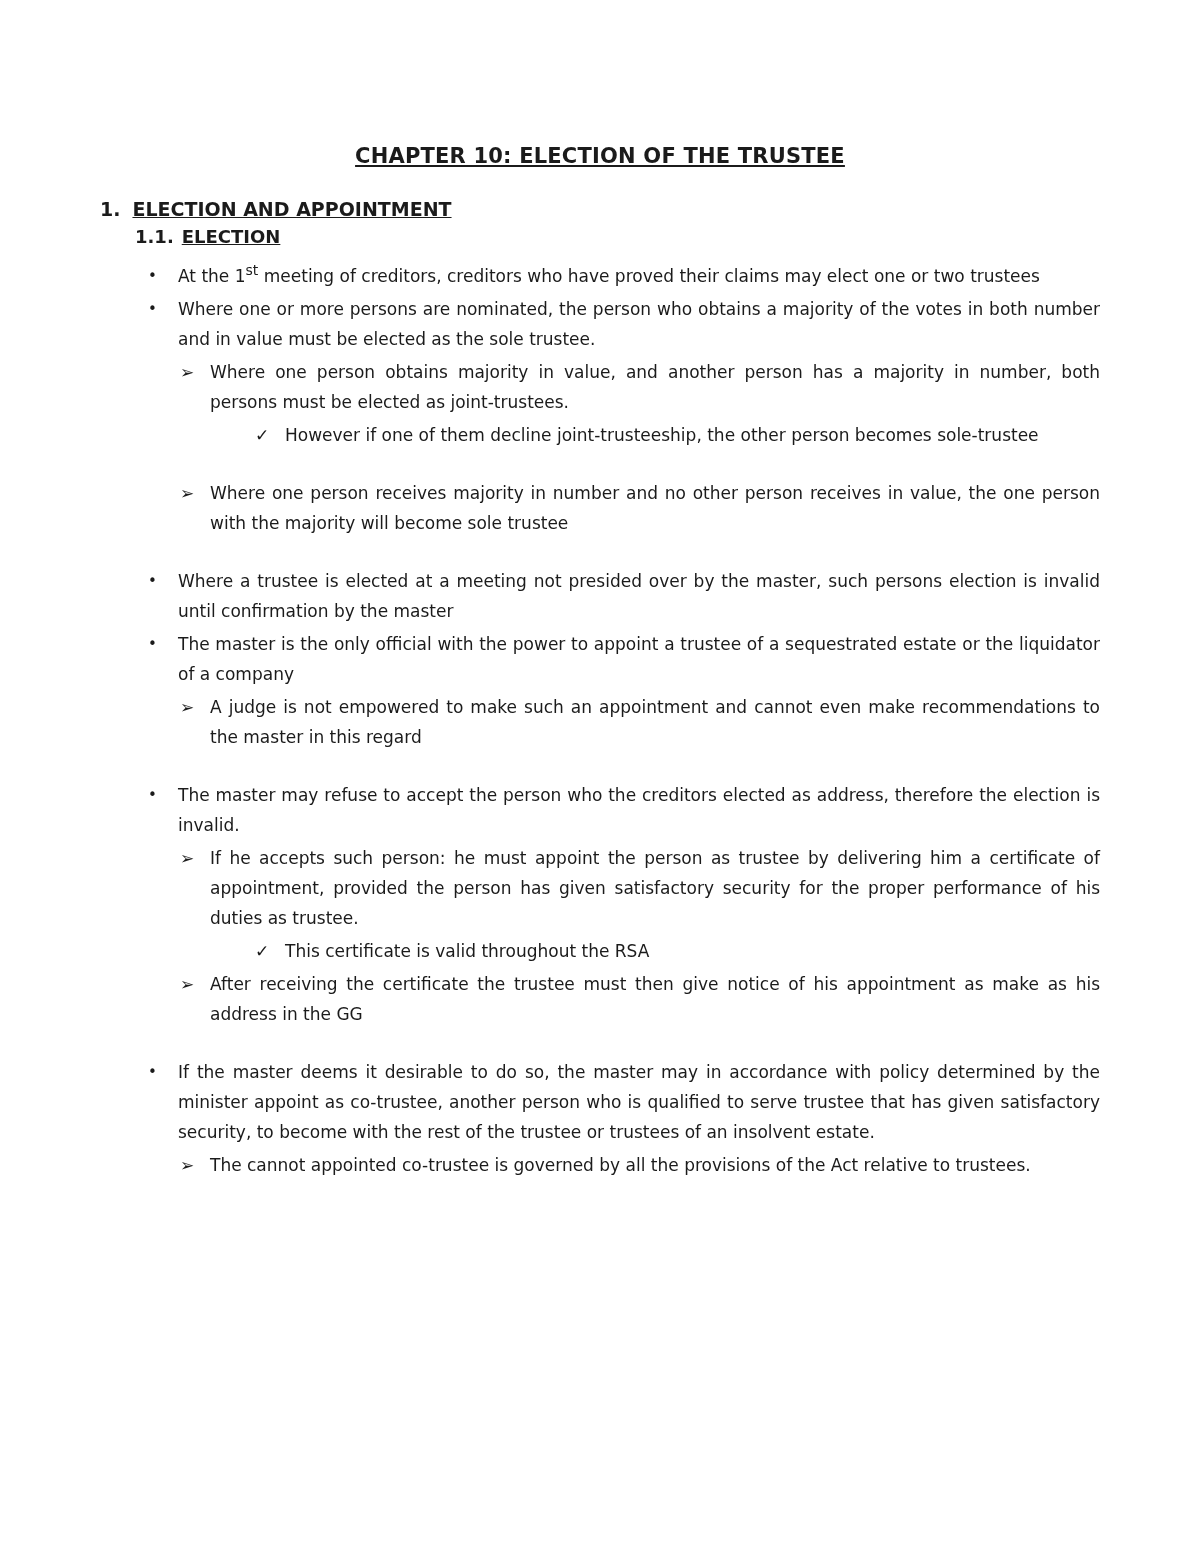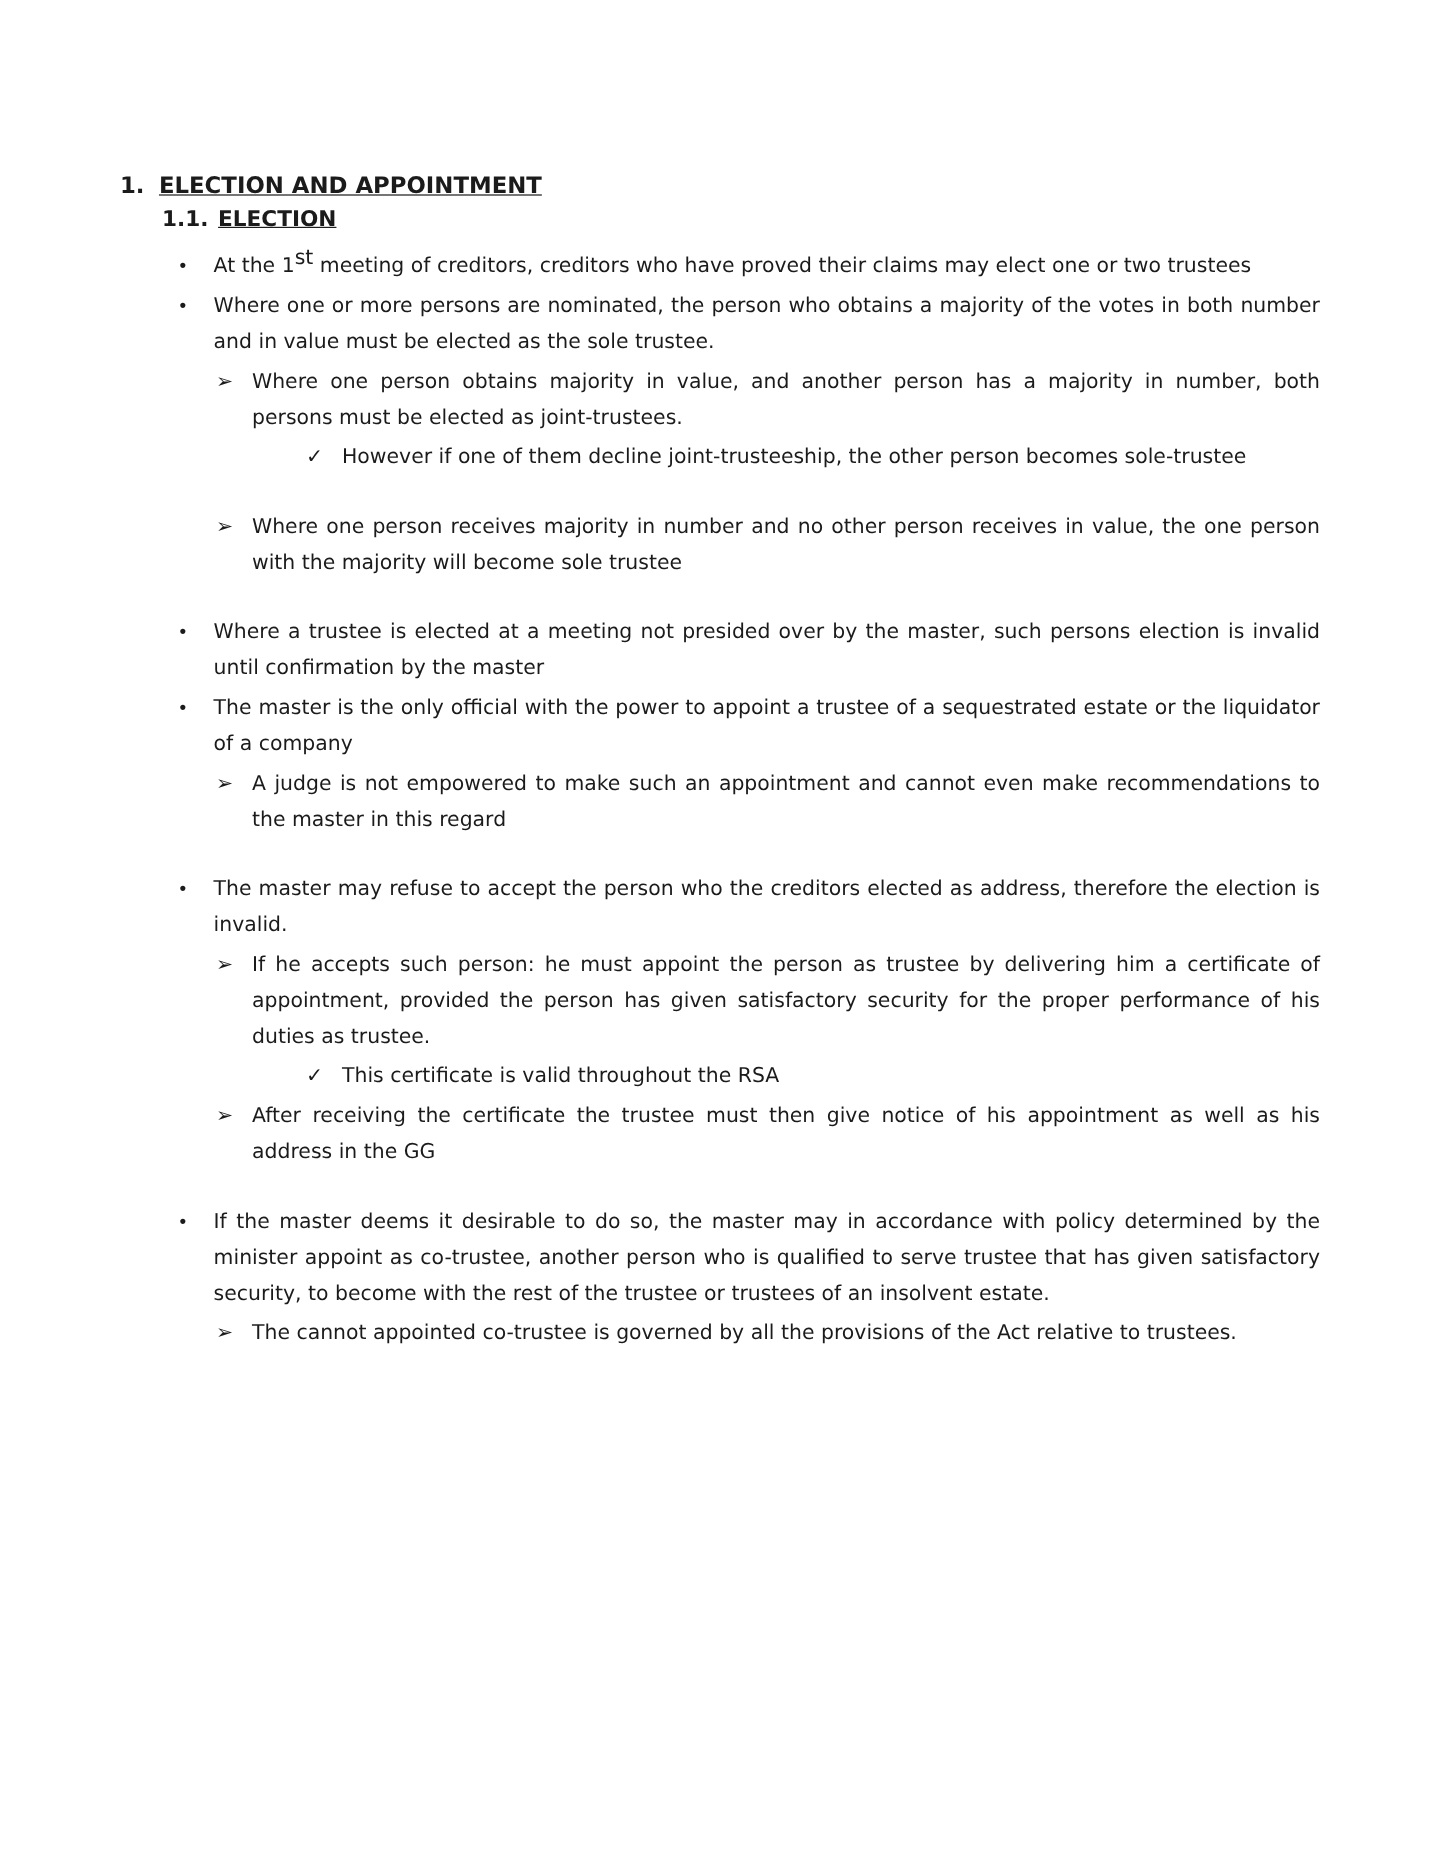--- a/index.html
+++ b/index.html
@@ -21,26 +21,27 @@
   .sub-heading .sec-num { margin-right: 8px; }
   .section-heading + .sub-heading { margin-top: 4px; }
   .item { display: flex; font-size: 17px; line-height: 30px; margin-bottom: 3px; }
   .item .marker { flex: 0 0 30px; }
   .item .text { flex: 1; text-align: justify; }
   .item.bullet { margin-left: 48px; }
   .item.bullet .marker { font-size: 15px; }
   .item.arrow { margin-left: 80px; }
   .item.check { margin-left: 155px; }
   .item.gap { margin-top: 28px; }
-  sup { font-size: 17px; line-height: 0; vertical-align: super; }
+  sup { font-size: 14px; line-height: 0; vertical-align: super; }
 </style>
 </head>
 <body>
 
 <div class="page">
+  <h1 class="doc-title">CHAPTER 10: ELECTION OF THE TRUSTEE</h1>
   <div id="doc-content">
       <h2 class="section-heading"><span class="sec-num">1.</span><span class="hd-text">ELECTION AND APPOINTMENT</span></h2>
       <h3 class="sub-heading"><span class="sec-num">1.1.</span><span class="hd-text">ELECTION</span></h3>
       <div class="item bullet">
         <span class="marker">•</span>
         <span class="text">At the 1<sup>st</sup> meeting of creditors, creditors who have proved their claims may elect one or two trustees</span>
       </div>
       <div class="item bullet">
         <span class="marker">•</span>
         <span class="text">Where one or more persons are nominated, the person who obtains a majority of the votes in both number and in value must be elected as the sole trustee.</span>
@@ -76,21 +77,21 @@
       <div class="item arrow">
         <span class="marker">➢</span>
         <span class="text">If he accepts such person: he must appoint the person as trustee by delivering him a certificate of appointment, provided the person has given satisfactory security for the proper performance of his duties as trustee.</span>
       </div>
       <div class="item check">
         <span class="marker">✓</span>
         <span class="text">This certificate is valid throughout the RSA</span>
       </div>
       <div class="item arrow">
         <span class="marker">➢</span>
-        <span class="text">After receiving the certificate the trustee must then give notice of his appointment as well as his address in the GG</span>
+        <span class="text">After receiving the certificate the trustee must then give notice of his appointment as make as his address in the GG</span>
       </div>
       <div class="item bullet gap">
         <span class="marker">•</span>
         <span class="text">If the master deems it desirable to do so, the master may in accordance with policy determined by the minister appoint as co-trustee, another person who is qualified to serve trustee that has given satisfactory security, to become with the rest of the trustee or trustees of an insolvent estate.</span>
       </div>
       <div class="item arrow">
         <span class="marker">➢</span>
         <span class="text">The cannot appointed co-trustee is governed by all the provisions of the Act relative to trustees.</span>
       </div>
     </div>

